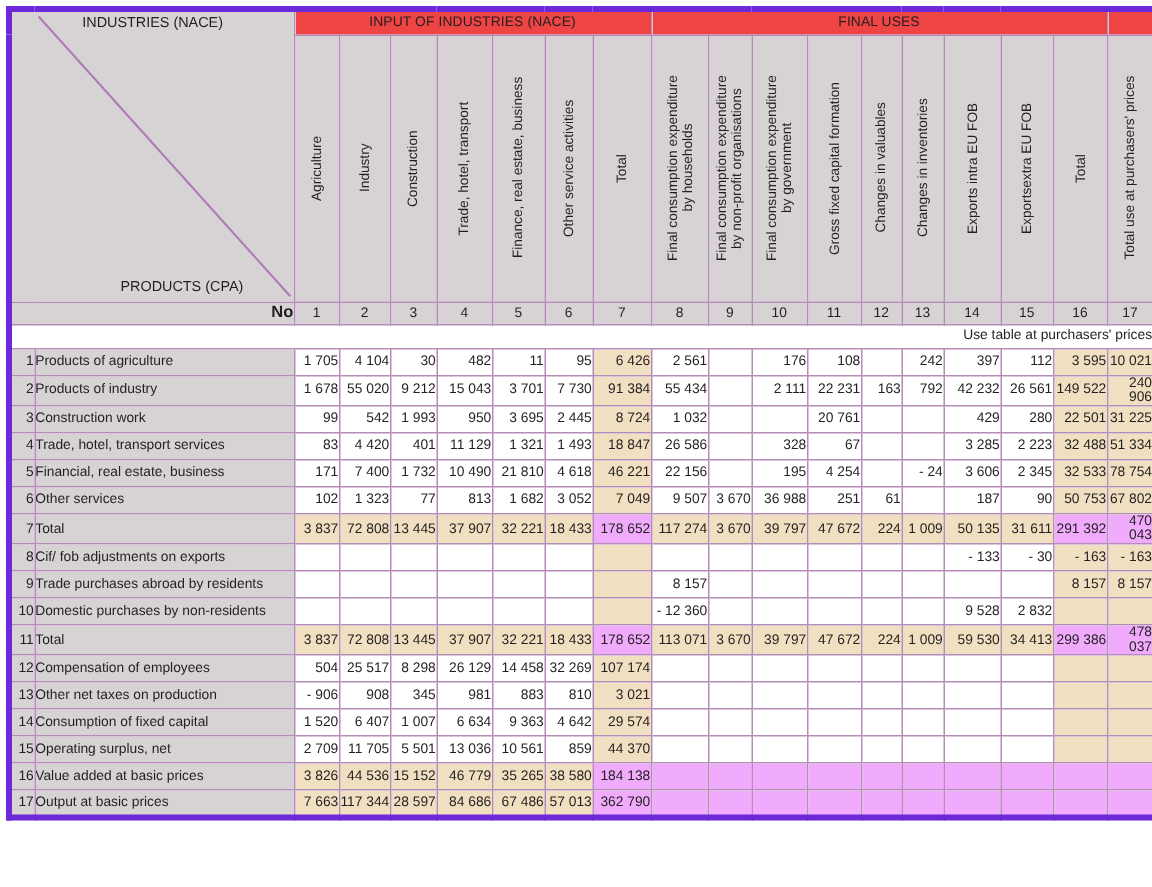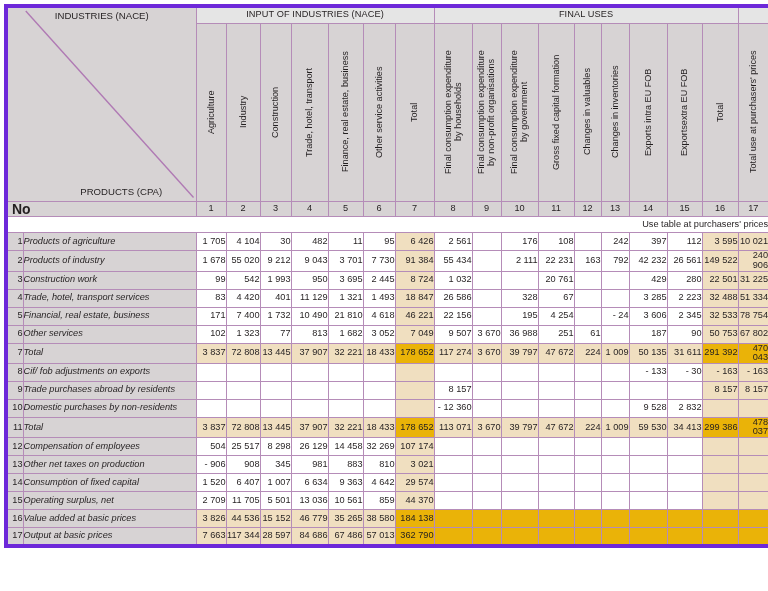--- a/index.html
+++ b/index.html
@@ -35,21 +35,21 @@
     line-height: 1.05;
     vertical-align: middle;
     box-sizing: border-box;
     overflow: hidden;
   }
   .hdr-band {
     text-align: center;
     font-size: 9.6px;
     letter-spacing: .1px;
     height: 17px;
-    background: #e5e5e5;
+    background: #ef4444;
     color: #231f20;
   }
   .corner {
     background: #d7d3d4;
     position: relative;
     vertical-align: top;
   }
   .corner .ind {
     position: absolute;
     top: 3px;
@@ -92,24 +92,24 @@
     height: 170px;
     box-sizing: border-box;
   }
   .numrow td {
     background: #d7d3d4;
     text-align: center;
     height: 15px;
     font-size: 9.4px;
   }
   .numrow td.nolab {
-    text-align: left;
+    text-align: right;
     padding-left: 4px;
     font-weight: bold;
-    font-size: 14px;
+    font-size: 11px;
   }
   .bannerrow td {
     background: #ffffff;
     text-align: right;
     height: 16px;
     font-weight: bold;
     font-size: 10px;
     border-left: 0;
     border-right: 0;
   }
@@ -120,32 +120,31 @@
     padding-right: 3px;
     width: 17px;
     font-size: 9.3px;
   }
   .rowlabel {
     background: #d7d3d4;
     text-align: left;
     padding-left: 3px;
     font-size: 9.3px;
     white-space: nowrap;
-    font-style: italic;
   }
   td.num {
     text-align: right;
     padding-right: 3px;
     background: #ffffff;
     height: 18px;
     font-size: 9.3px;
   }
   td.num.sh { background: #f0dfc0; }
   tr.totalrow td.num { background: #f0dfc0; }
-  tr.totalrow td.num.sh { background: #eab308; }
+  tr.totalrow td.num.sh { background: #f0abfc; }
   tr.sep td { border-top: 1px solid #9b6fa0; }
   .thickline td { border-bottom: 1px solid #9b6fa0; }
   table.iot { border: 4px solid #6d28d9; }
   .grpsep { border-left: 1px solid #9b6fa0 !important; }
 </style>
 </head>
 <body>
 
 <div id="sheet">
   <table class="iot">
@@ -289,21 +288,21 @@
           <td class="num">112</td>
           <td class="num sh">3 595</td>
           <td class="num sh grpsep">10 021</td>
         </tr>
         <tr>
           <td class="rowno">2</td>
           <td class="rowlabel">Products of industry</td>
           <td class="num grpsep">1 678</td>
           <td class="num">55 020</td>
           <td class="num">9 212</td>
-          <td class="num">9 043</td>
+          <td class="num">15 043</td>
           <td class="num">3 701</td>
           <td class="num">7 730</td>
           <td class="num sh">91 384</td>
           <td class="num grpsep">55 434</td>
           <td class="num"></td>
           <td class="num">2 111</td>
           <td class="num">22 231</td>
           <td class="num">163</td>
           <td class="num">792</td>
           <td class="num">42 232</td>

